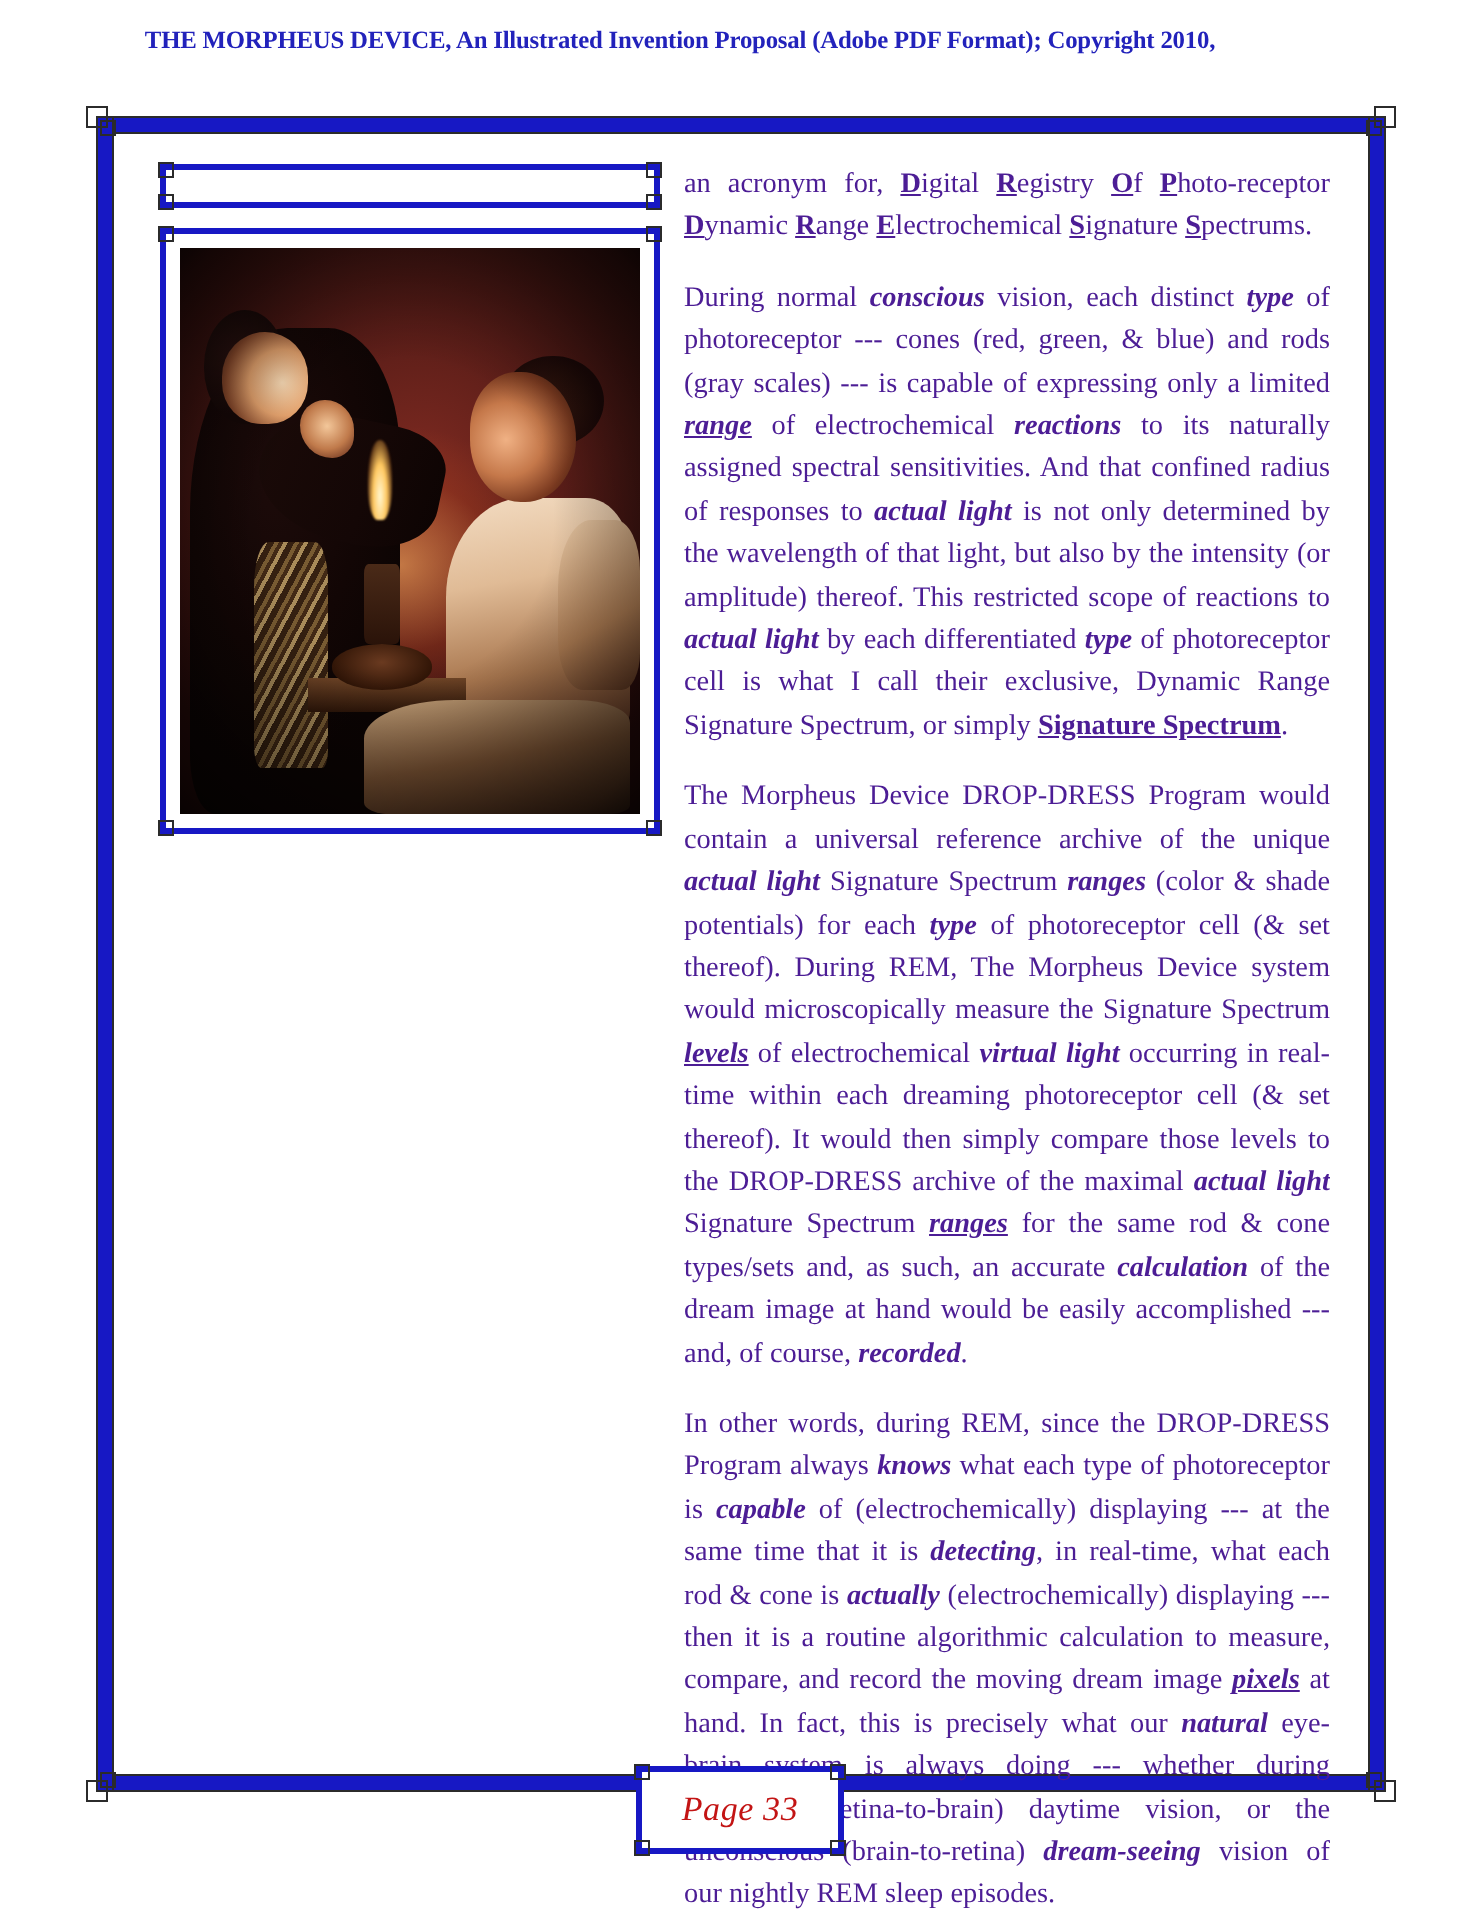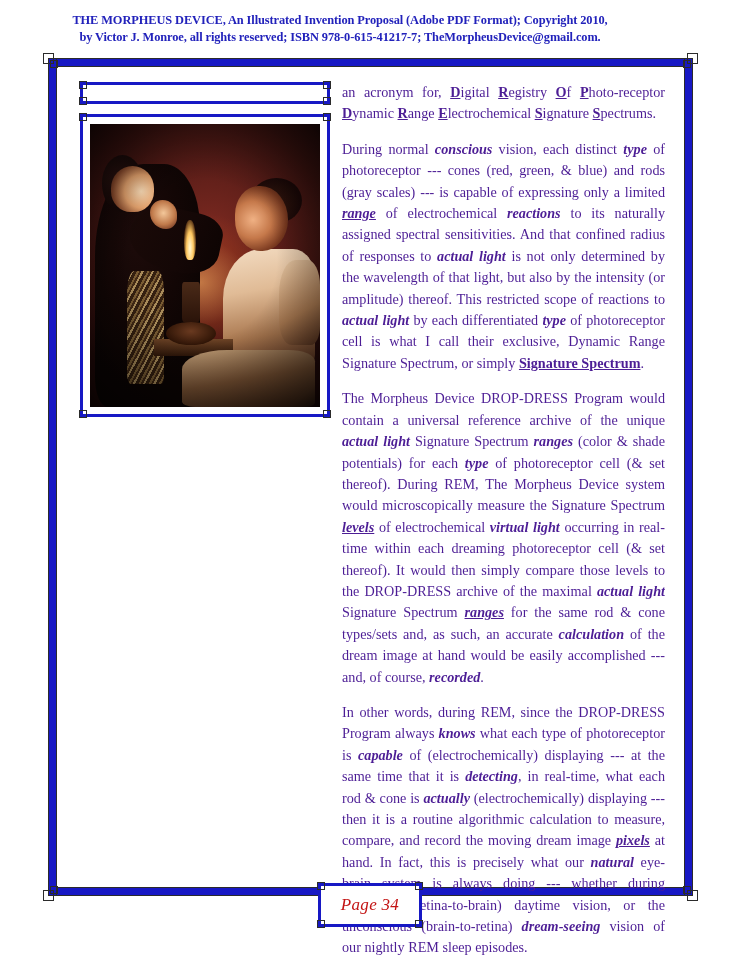--- a/index.html
+++ b/index.html
@@ -262,21 +262,20 @@
     font-size: 17px;
     font-family: "Liberation Serif", "DejaVu Serif", serif;
     letter-spacing: 0.3px;
   }
 </style>
 </head>
 <body>
 
 <div id="header">
   <span class="hline">THE MORPHEUS DEVICE, An Illustrated Invention Proposal (Adobe PDF Format); Copyright 2010,</span>
-  <span class="hline">by Victor J. Monroe, all rights reserved; ISBN 978-0-615-41217-7; TheMorpheusDevice@gmail.com.</span>
 </div>
 
 <div id="page-frame">
   <div class="frame-bar top"></div>
   <div class="frame-bar bottom"></div>
   <div class="frame-bar left"></div>
   <div class="frame-bar right"></div>
 
   <div class="handle" style="left:-5px; top:-5px;"></div>
   <div class="handle h2" style="left:2px; top:2px;"></div>
@@ -333,18 +332,18 @@
     <p class="para"><span>During normal </span><b>conscious</b><span> vision, each distinct </span><b>type</b><span> of photoreceptor --- cones (red, green, &amp; blue) and rods (gray scales) --- is capable of expressing only a limited </span><span class="bu">range</span><span> of electrochemical </span><b>reactions</b><span> to its naturally assigned spectral sensitivities.  And that confined radius of responses to </span><b>actual light</b><span> is not only determined by the wavelength of that light, but also by the intensity (or amplitude) thereof.  This restricted scope of reactions to </span><b>actual light</b><span> by each differentiated </span><b>type</b><span> of photoreceptor cell is what I call their exclusive, Dynamic Range Signature Spectrum, or  simply </span><span class="bcap">Signature Spectrum</span><span>.</span></p>
 
     <p class="para"><span>The Morpheus Device DROP-DRESS Program would contain a universal reference archive of the unique </span><b>actual light</b><span> Signature Spectrum </span><b>ranges</b><span> (color &amp; shade potentials) for each </span><b>type</b><span> of photoreceptor cell (&amp; set thereof).  During REM, The Morpheus Device system would microscopically measure the Signature Spectrum </span><span class="bu">levels</span><span> of electrochemical </span><b>virtual light</b><span> occurring in real-time within each dreaming photoreceptor cell (&amp; set thereof).  It would then simply compare those levels to the DROP-DRESS archive of the maximal </span><b>actual light</b><span> Signature Spectrum </span><span class="bu">ranges</span><span> for the same rod &amp; cone types/sets and, as such, an accurate </span><b>calculation</b><span> of the dream image at hand would be easily accomplished --- and, of course, </span><b>recorded</b><span>.</span></p>
 
     <p class="para"><span>In other words, during REM, since the DROP-DRESS Program always </span><b>knows</b><span> what each type of photoreceptor is </span><b>capable</b><span> of (electrochemically) displaying --- at the same time that it is </span><b>detecting</b><span>, in real-time, what each rod &amp; cone is </span><b>actually</b><span> (electrochemically) displaying --- then it is a routine algorithmic calculation to measure, compare, and record the moving dream image </span><span class="bu">pixels</span><span> at hand.  In fact, this is precisely what our </span><b>natural</b><span> eye-brain system is always doing --- whether during conscious (retina-to-brain) daytime vision, or the unconscious (brain-to-retina) </span><b>dream-seeing</b><span> vision of our nightly REM sleep episodes.</span></p>
 
   </div>
 </div>
 
 <div id="page-num-box">
-  <span id="page-num-text">Page 34</span>
+  <span id="page-num-text">Page 33</span>
   <div class="handle h2" style="left:-4px; top:-4px;"></div>
   <div class="handle h2" style="right:-4px; top:-4px;"></div>
   <div class="handle h2" style="left:-4px; bottom:-4px;"></div>
   <div class="handle h2" style="right:-4px; bottom:-4px;"></div>
 </div>
 
 </body></html>

